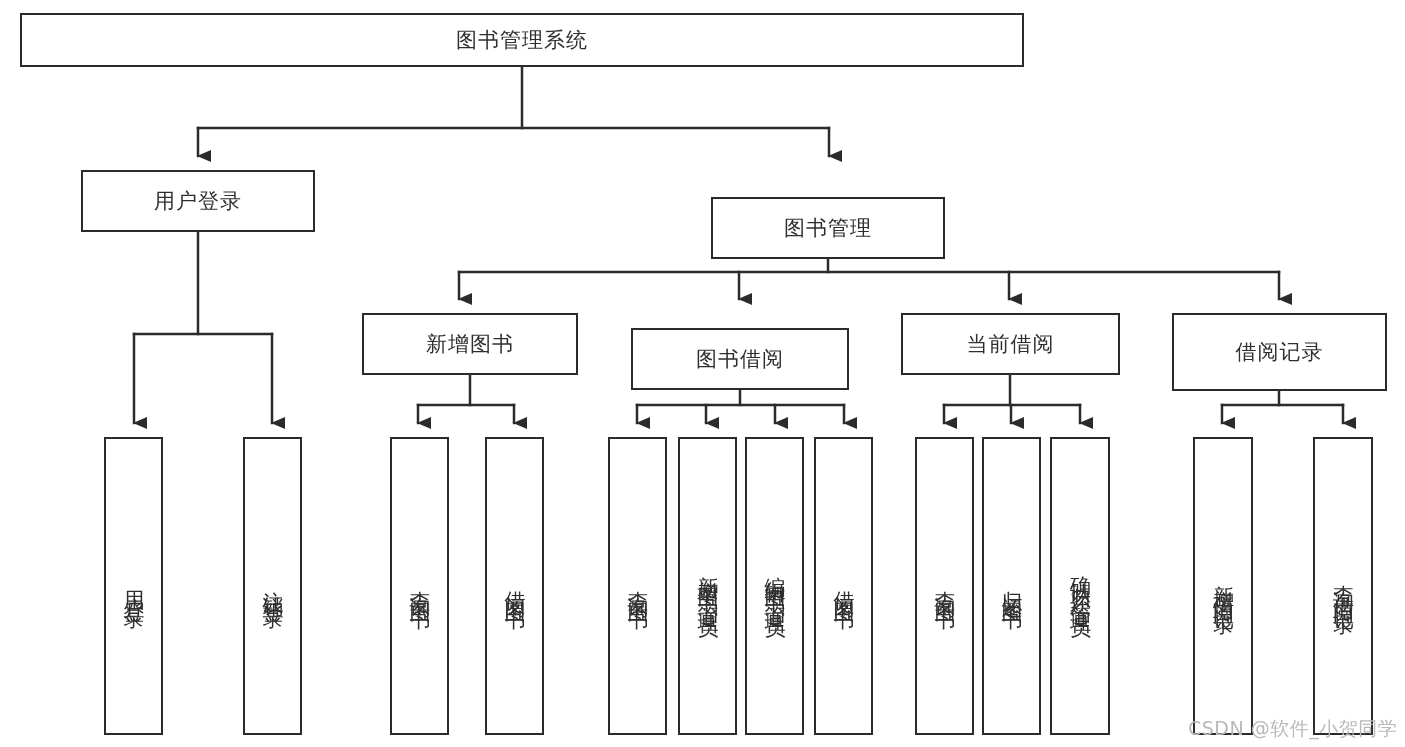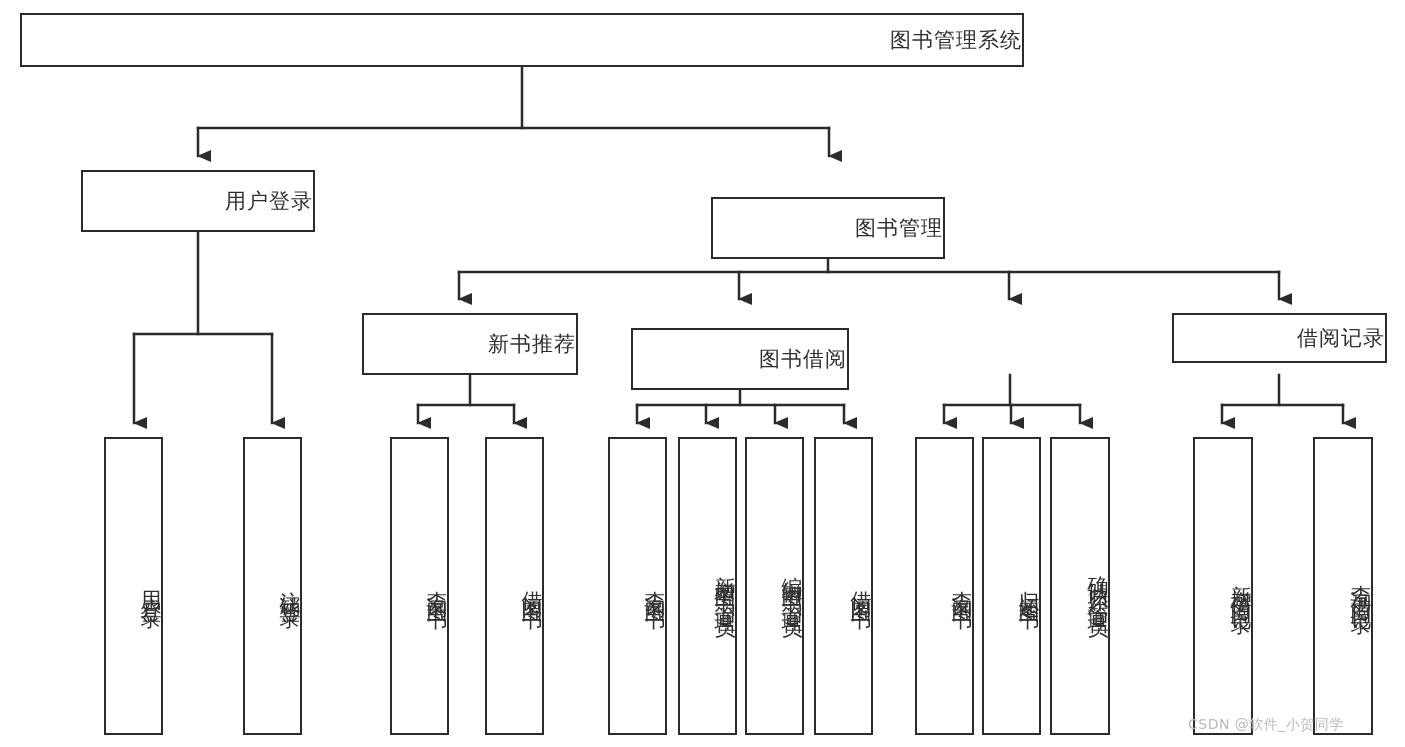--- a/index.html
+++ b/index.html
@@ -26,21 +26,21 @@
     width: 1405px;
     height: 747px;
   }
   .node {
     position: absolute;
     box-sizing: border-box;
     border: 2px solid #2b2b2b;
     background: #ffffff;
     display: flex;
     align-items: center;
-    justify-content: flex-end;
+    justify-content: center;
     color: #2f2f2f;
   }
   .node.h {
     font-size: 21px;
     letter-spacing: 1px;
   }
   .node.v {
     font-size: 21px;
   }
   .node.v .vtext {
@@ -51,21 +51,21 @@
     white-space: nowrap;
     color: #2f2f2f;
   }
   .node .htext {
     white-space: nowrap;
   }
   .watermark {
     position: absolute;
     left: 1188px;
     top: 716px;
-    font-size: 14px;
+    font-size: 19px;
     color: #b9b9b9;
     white-space: nowrap;
     letter-spacing: 0.5px;
   }
 </style>
 </head>
 <body>
 
 <div id="diagram-root">
 
@@ -137,29 +137,32 @@
 
   <div class="node h" style="left:81px; top:170px; width:234px; height:62px;">
     <span class="htext">用户登录</span>
   </div>
 
   <div class="node h" style="left:711px; top:170px; width:234px; height:62px;margin-top:27px;">
     <span class="htext">图书管理</span>
   </div>
 
   <div class="node h" style="left:362px; top:313px; width:216px; height:62px;">
-    <span class="htext">新书推荐</span>
+    <span class="htext">新增图书</span>
   </div>
 
   <div class="node h" style="left:631px; top:328px; width:218px; height:62px;">
     <span class="htext">图书借阅</span>
   </div>
 
-
-  <div class="node h" style="left:1172px; top:313px; width:215px; height:50px;">
+  <div class="node h" style="left:901px; top:313px; width:219px; height:62px;">
+    <span class="htext">当前借阅</span>
+  </div>
+
+  <div class="node h" style="left:1172px; top:313px; width:215px; height:78px;">
     <span class="htext">借阅记录</span>
   </div>
 
   <div class="node v" style="left:104px; top:437px; width:59px; height:298px;">
     <span class="vtext">用户登录</span>
   </div>
 
   <div class="node v" style="left:243px; top:437px; width:59px; height:298px;">
     <span class="vtext">注销登录</span>
   </div>

